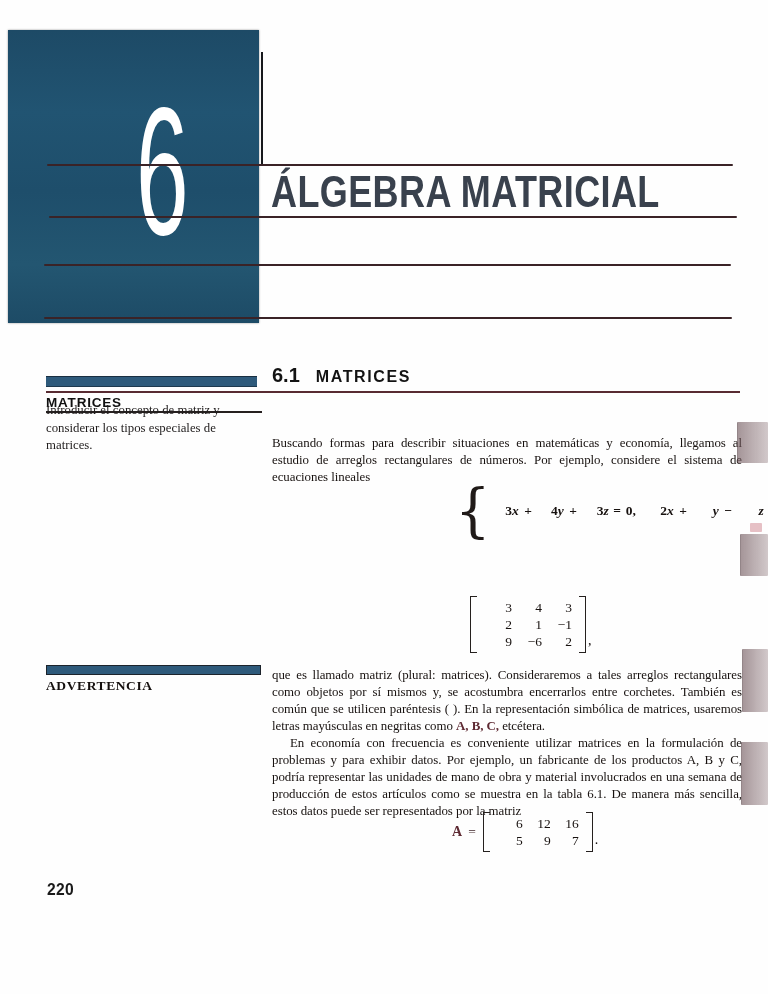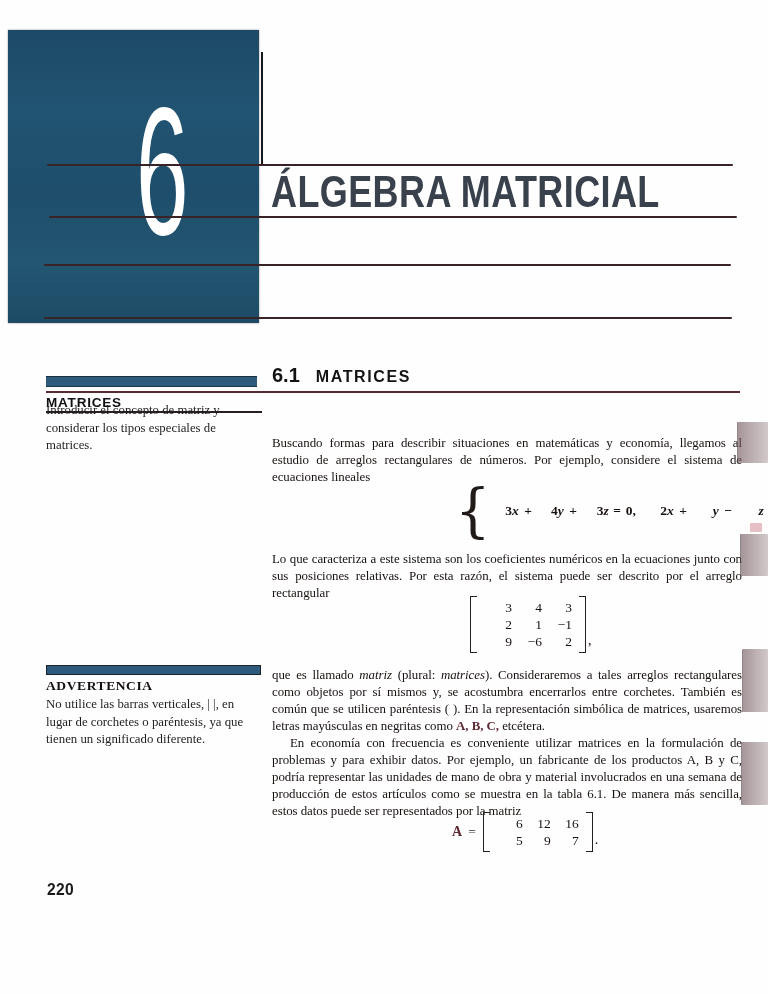--- a/index.html
+++ b/index.html
@@ -74,21 +74,21 @@
   
   .body-par{
     position:absolute;left:272px;width:470px;
     font-size:12.9px;line-height:17px;text-align:justify;color:#17110f;
     letter-spacing:-0.05px;
   }
   .p1{top:422px;}
   .p2{top:538px;}
   .p3{top:654px;}
   .p4{top:722px;text-indent:18px;}
-  .it{font-style:italic;margin-top:12px;}
+  .it{margin-top:12px;}
   .bold-maroon{font-weight:700;color:#5e2a33;margin-top:20px;}
   
   .eq-system{position:absolute;left:272px;top:485px;display:flex;align-items:center;}
   .eq-brace{
     font-family:"DejaVu Serif",serif;font-size:56px;font-weight:400;
     color:#201a18;line-height:52px;transform:scaleY(1.04);margin-right:2px;
   }
   .eq-rows{display:flex;flex-direction:row;font-weight:bold;}
   .eq-row{font-size:13.5px;line-height:16.5px;color:#17110f;white-space:nowrap;}
   .eq-row .t{display:inline-block;width:26px;text-align:right;}
@@ -154,41 +154,39 @@
     <span class="section-number">6.1</span><span class="section-title">MATRICES</span>
   </div>
   <div class="section-rule"></div>
 
   <div class="objetivo-heading">MATRICES</div>
   <div class="objetivo-underline"></div>
   <div class="sidebar-text objetivo-text">Introducir el concepto de matriz y considerar los tipos especiales de matrices.</div>
 
   <div class="accent-bar bar-advertencia"></div>
   <div class="advertencia-heading">ADVERTENCIA</div>
-  <div class="sidebar-text advertencia-text">No utilice las barras verticales, | |, en lugar de corchetes o paréntesis, ya que tienen un significado diferente.</div>
 
   <p class="body-par p1">Buscando formas para describir situaciones en matemáticas y economía, llegamos al estudio de arreglos rectangulares de números. Por ejemplo, considere el sistema de ecuaciones lineales</p>
 
   <div class="eq-system">
     <div class="eq-indent1"></div>
     <span class="eq-brace">{</span>
     <div class="eq-rows">
       <div class="eq-row">
         <span class="t"><span>3</span><span class="v">x</span></span><span class="op">+</span><span class="t"><span>4</span><span class="v">y</span></span><span class="op">+</span><span class="t"><span>3</span><span class="v">z</span></span><span class="eqs">=</span><span class="rhs">0,</span>
       </div>
       <div class="eq-row">
         <span class="t"><span>2</span><span class="v">x</span></span><span class="op">+</span><span class="t"><span></span><span class="v">y</span></span><span class="op">−</span><span class="t"><span></span><span class="v">z</span></span><span class="eqs">=</span><span class="rhs">0,</span>
       </div>
       <div class="eq-row">
         <span class="t"><span>9</span><span class="v">x</span></span><span class="op">−</span><span class="t"><span>6</span><span class="v">y</span></span><span class="op">+</span><span class="t"><span>2</span><span class="v">z</span></span><span class="eqs">=</span><span class="rhs">0.</span>
       </div>
     </div>
   </div>
 
-  <p class="body-par p2">Lo que caracteriza a este sistema son los coeficientes numéricos en la ecuaciones junto con sus posiciones relativas. Por esta razón, el sistema puede ser descrito por el arreglo rectangular</p>
 
   <div class="mx-wrap mx1">
     <div class="mx-indent1"></div>
     <div class="mx">
       <div class="mx-b l"></div>
       <div class="mx-grid g3">
         <span class="mx-cell">3</span>
         <span class="mx-cell">4</span>
         <span class="mx-cell">3</span>
         <span class="mx-cell">2</span>

